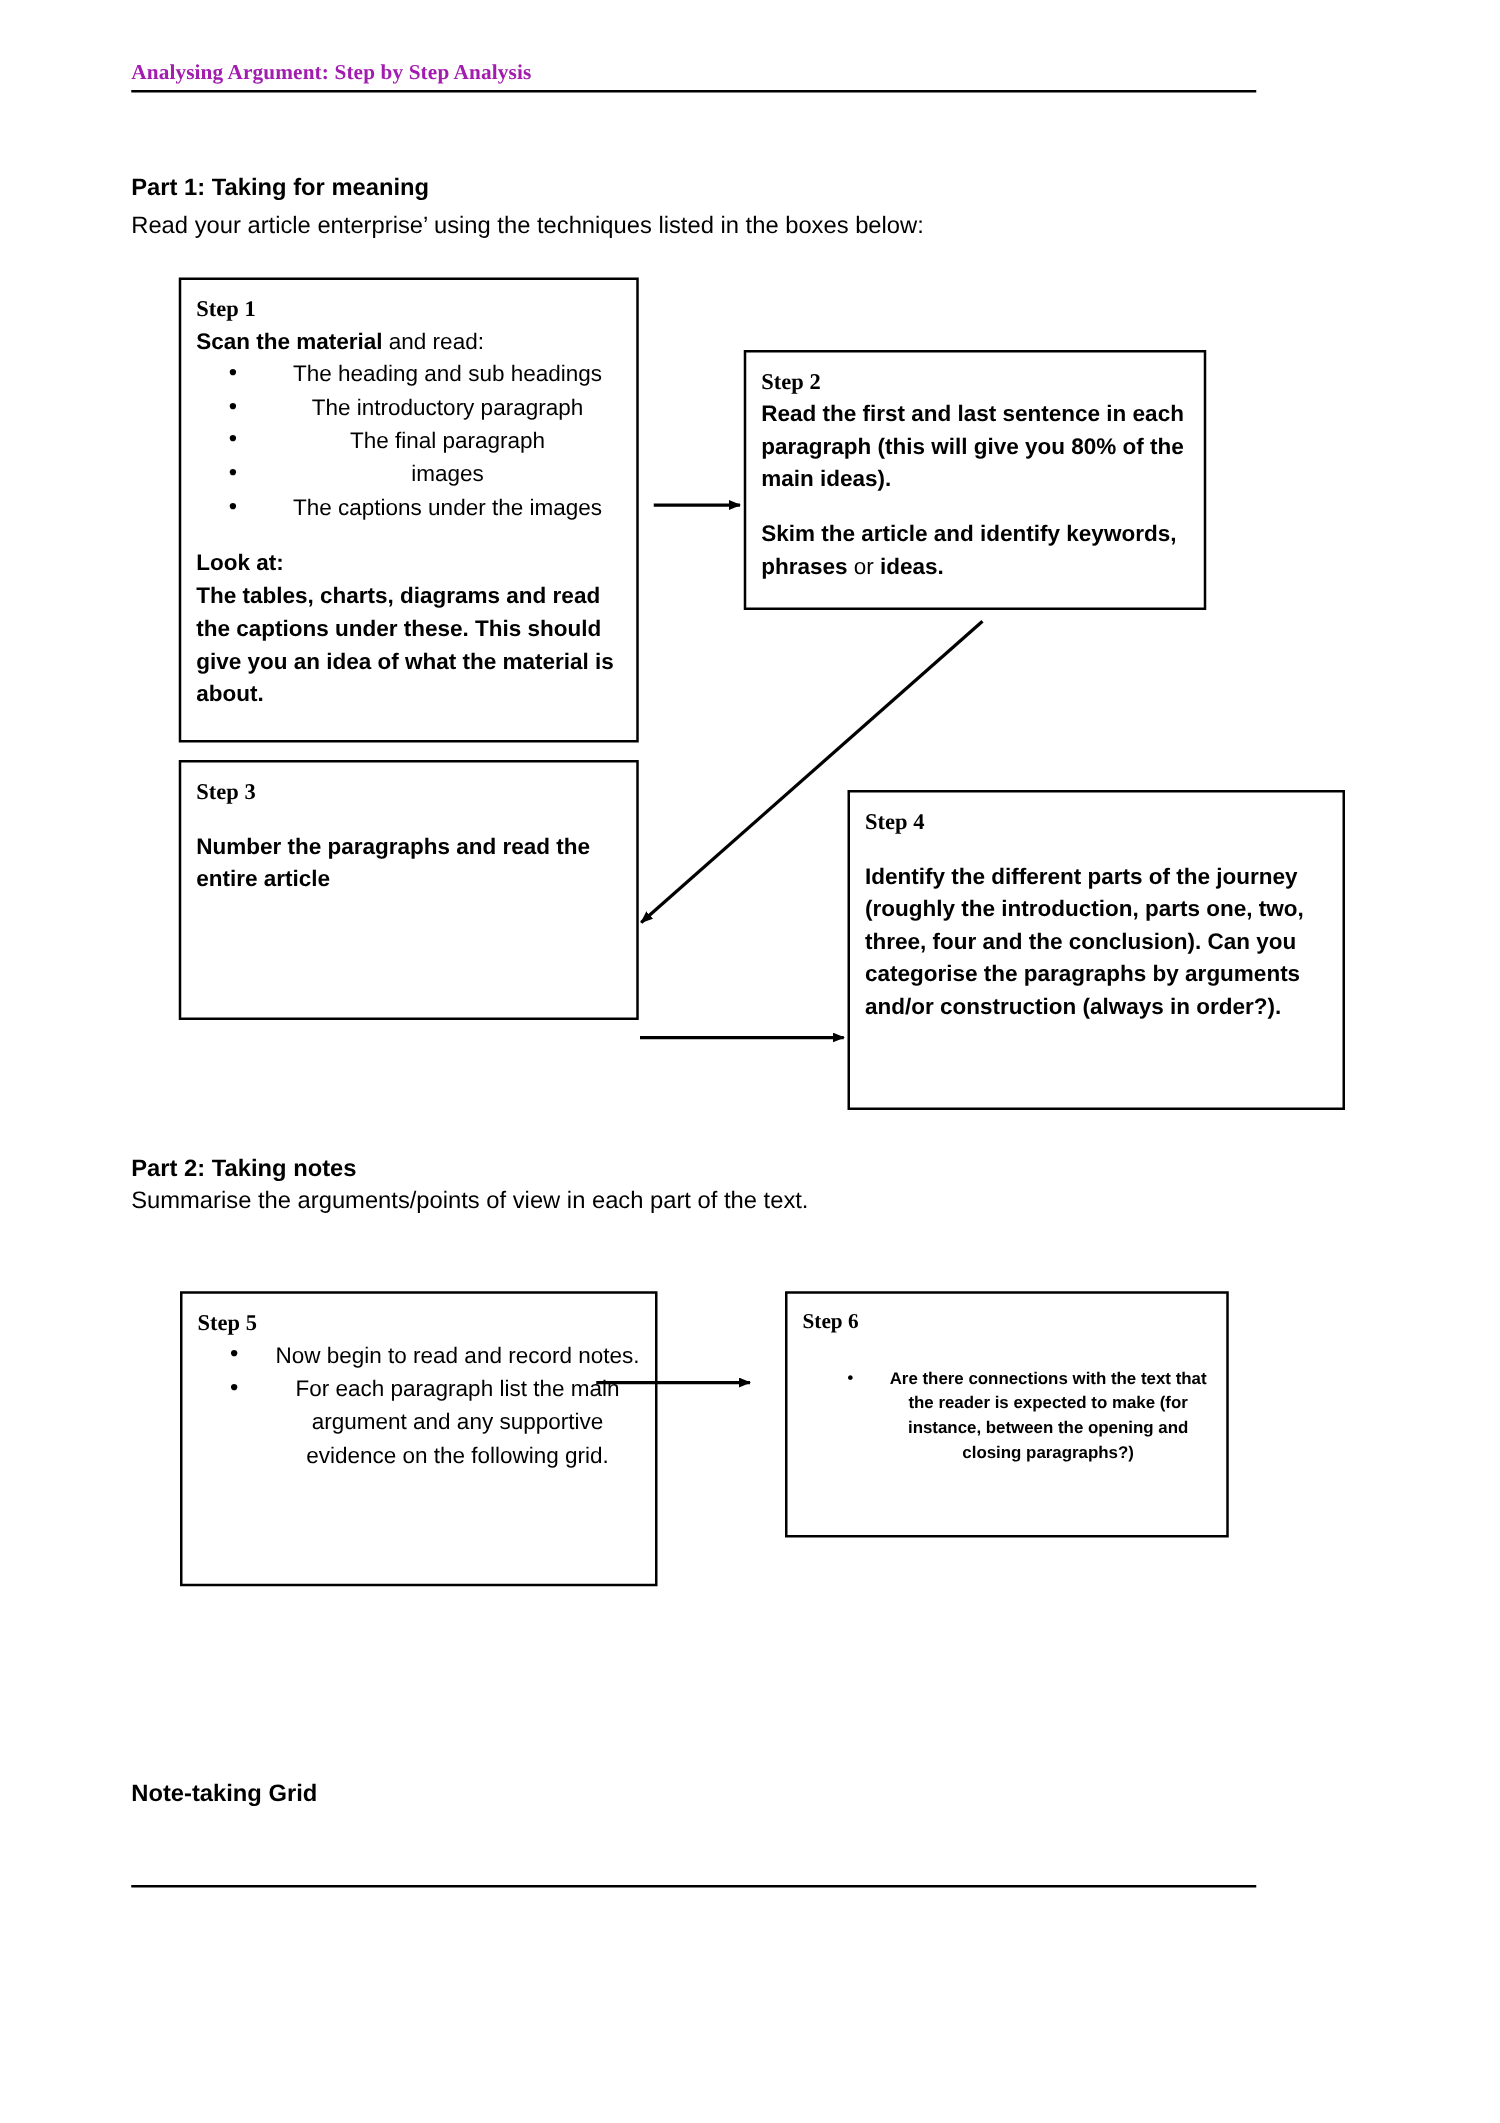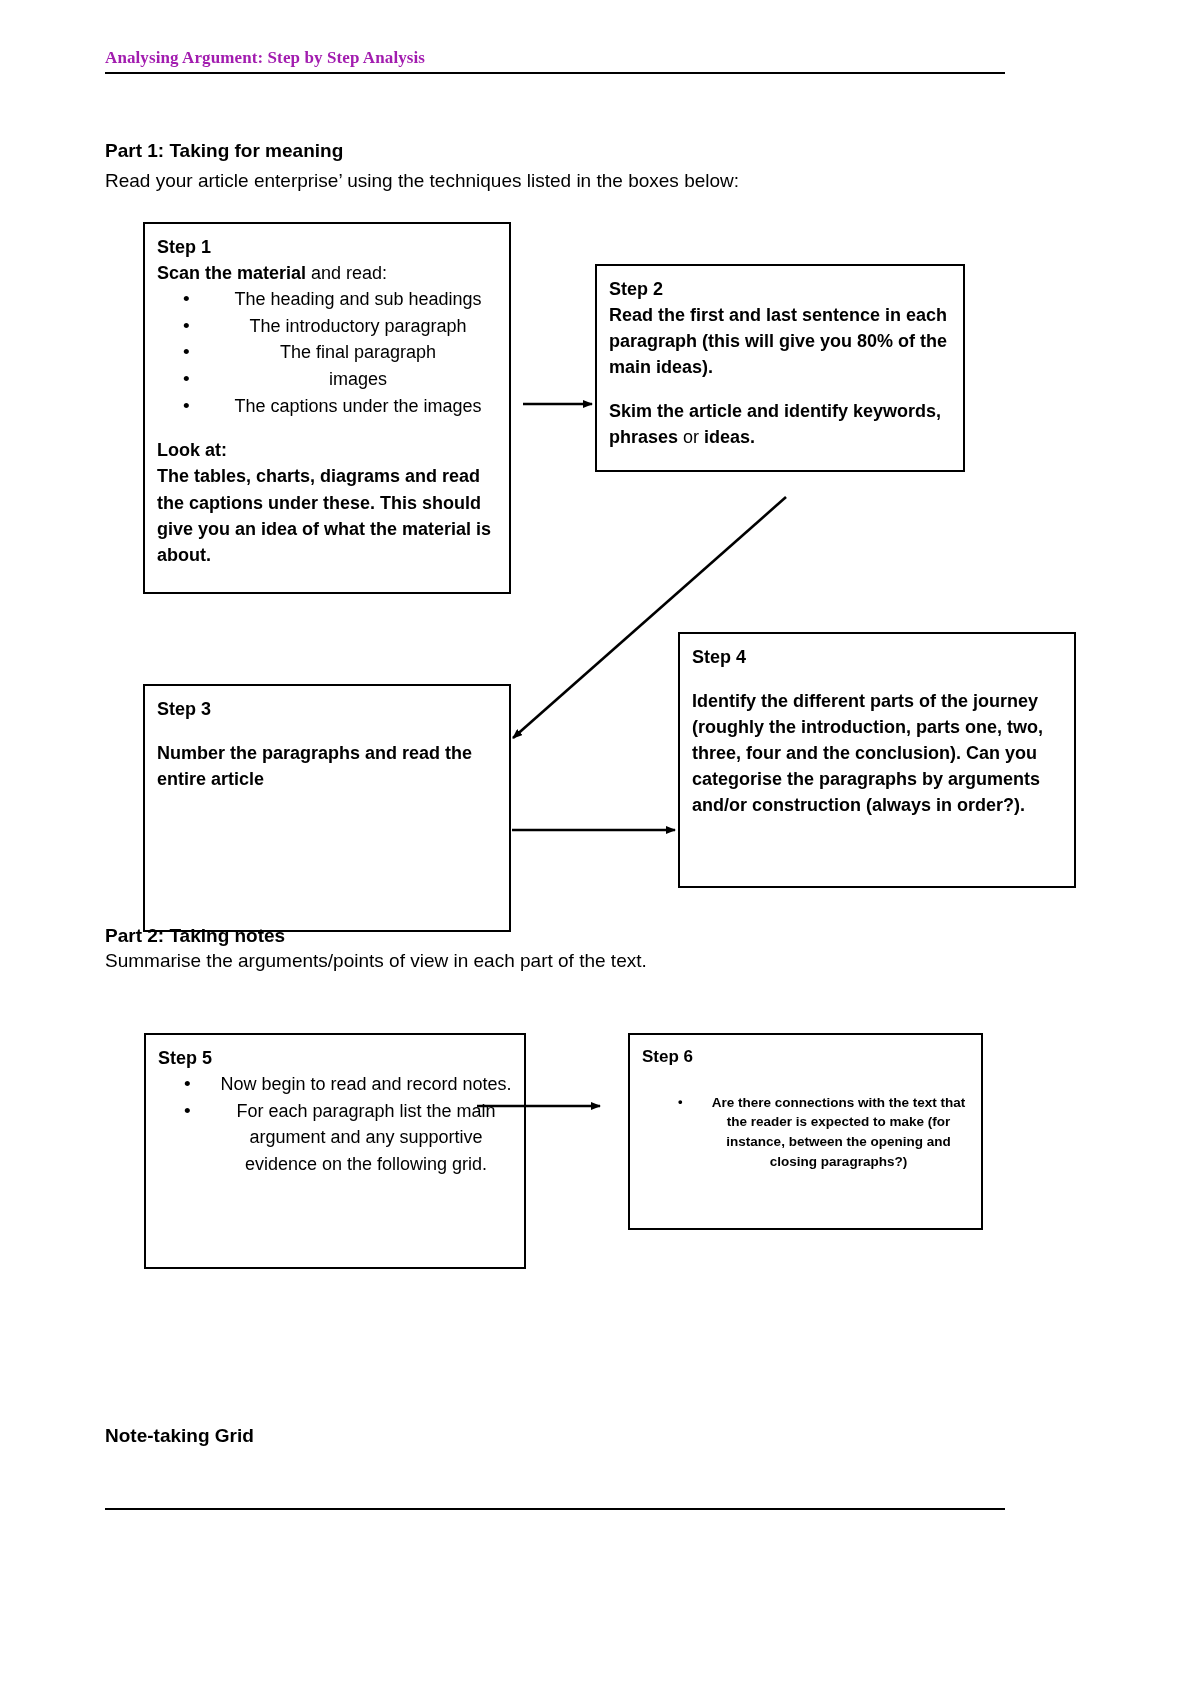--- a/index.html
+++ b/index.html
@@ -63,20 +63,21 @@
     box-sizing: border-box;
     overflow: hidden;
   }
   .step-inner {
     padding: 10px 12px 8px 12px;
   }
   .step-title {
     font-weight: bold;
     font-size: 18px;
     line-height: 1.45;
+    font-family: Liberation Serif, serif;
   }
   .step-line {
     font-size: 18px;
     line-height: 1.45;
     font-weight: 600;
   }
   .step-line.b {
     font-weight: bold;
   }
   .spacer {
@@ -166,30 +167,30 @@
         <li>The final paragraph</li>
         <li>images</li>
         <li>The captions under the images</li>
       </ul>
       <div class="spacer"></div>
       <div class="step-line b">Look at:</div>
       <div class="step-line">The tables, charts, diagrams and read the captions under these. This should give you an idea of what the material is about.</div>
     </div>
   </div>
 
-  <div class="step-box" style="left:595px; top:264px; width:370px; height:208px;">
+  <div class="step-box" style="left:595px; top:280px; width:370px; height:208px;">
     <div class="step-inner">
       <div class="step-title">Step 2</div>
       <div class="step-line">Read the first and last sentence in each paragraph (this will give you 80% of the main ideas).</div>
       <div class="spacer"></div>
       <div class="step-line"><span style="font-weight:700">Skim the article and identify </span><span class="b">keywords, phrases</span><span style="font-weight:400"> or </span><span class="b">ideas.</span></div>
     </div>
   </div>
 
-  <div class="step-box" style="left:143px; top:684px; width:368px; height:248px;">
+  <div class="step-box" style="left:143px; top:608px; width:368px; height:208px;">
     <div class="step-inner">
       <div class="step-title">Step 3</div>
       <div class="spacer"></div>
       <div class="step-line">Number the paragraphs and read the entire article</div>
     </div>
   </div>
 
   <div class="step-box" style="left:678px; top:632px; width:398px; height:256px;">
     <div class="step-inner">
       <div class="step-title">Step 4</div>

